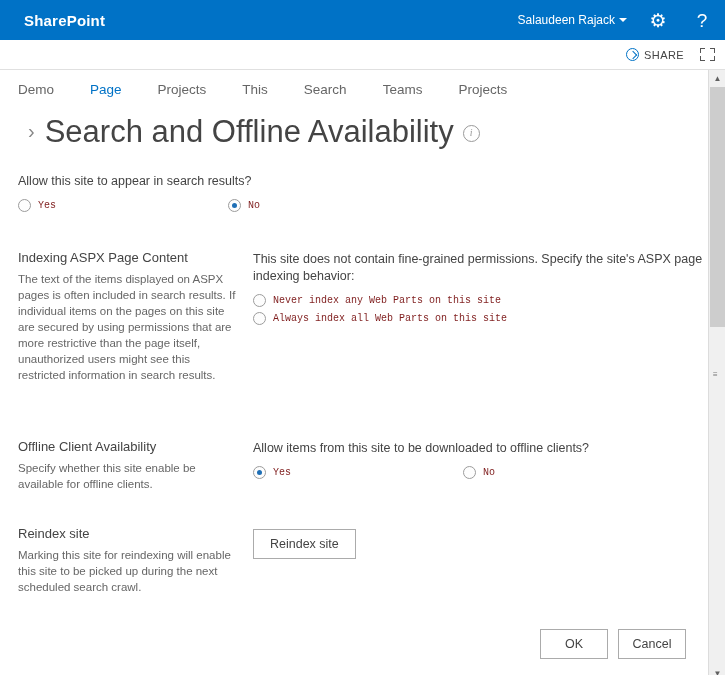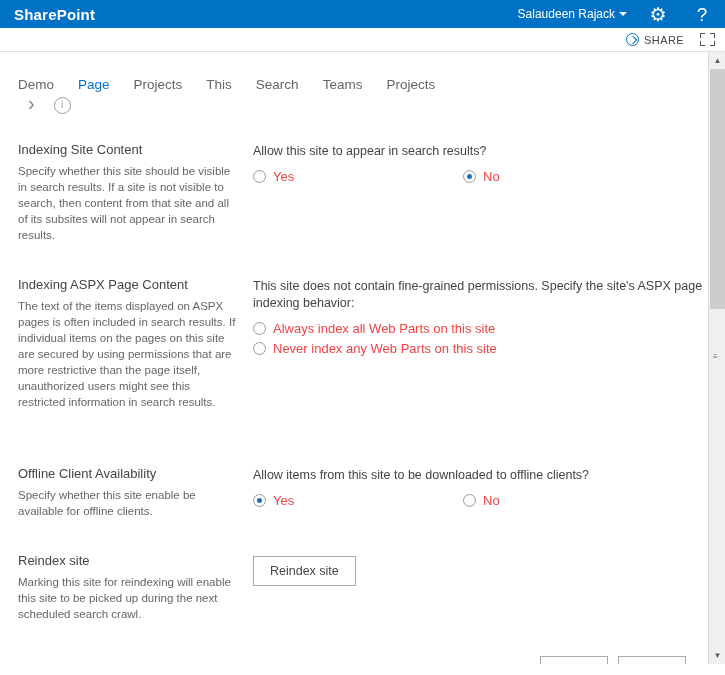--- a/index.html
+++ b/index.html
@@ -12,27 +12,27 @@
     height: 675px;
     font-family: "Liberation Sans", sans-serif;
     font-size: 13px;
     color: #444444;
     overflow: hidden;
     position: relative;
   }
 
   
   .suitebar {
-    height: 28px;
+    height: 40px;
     background: #0072c6;
     color: #ffffff;
     display: flex;
     align-items: center;
     justify-content: space-between;
-    padding: 0 8px 0 14px;
+    padding: 0 8px 0 24px;
     box-sizing: border-box;
   }
   .suitebar-left {
     font-size: 15px;
     font-weight: bold;
     letter-spacing: .2px;
   }
   .suitebar-right {
     display: flex;
     align-items: center;
@@ -61,21 +61,21 @@
     justify-content: center;
     font-size: 17px;
     color: #ffffff;
     line-height: 1;
   }
   .suite-icon.gear { font-size: 19px; }
   .suite-icon.help { font-size: 19px; font-weight: normal; }
 
   
   .cmdstrip {
-    height: 24px;
+    height: 30px;
     background: #ffffff;
     border-bottom: 1px solid #e0e0e0;
     display: flex;
     align-items: center;
     justify-content: flex-end;
     padding-right: 10px;
     gap: 16px;
     box-sizing: border-box;
   }
   .share-btn {
@@ -126,22 +126,21 @@
   }
   .page {
     padding: 0 0 0 18px;
     box-sizing: border-box;
     width: 708px;
   }
 
   
   .topnav {
     display: flex;
-    align-items: flex-end;
-    gap: 0;
+    gap: 12px;
     padding-top: 12px;
     height: 28px;
   }
   .topnav-item {
     font-size: 13.5px;
     color: #666666;
     padding: 0 16px 0 0;
     margin-right: 8px;
     white-space: nowrap;
   }
@@ -244,22 +243,23 @@
   }
   .radio.checked:after {
     content: "";
     position: absolute;
     left: 3px; top: 3px;
     width: 5px; height: 5px;
     border-radius: 50%;
     background: #1f6fb5;
   }
   .radio-label {
-    font-size: 13px;
-    color: #ef4444;
+    font-size: 10px;
+    color: #7f1d1d;
+    font-family: Liberation Mono, monospace;
   }
   .radio-stack .radio-row { margin-bottom: 5px; }
 
   .btn {
     font-size: 12.5px;
     color: #444444;
     background: #ffffff;
     border: 1px solid #ababab;
     padding: 7px 16px;
     min-width: 64px;
@@ -349,28 +349,25 @@
       <div class="topnav-item selected">Page</div>
       <div class="topnav-item">Projects</div>
       <div class="topnav-item">This</div>
       <div class="topnav-item">Search</div>
       <div class="topnav-item">Teams</div>
       <div class="topnav-item">Projects</div>
     </div>
 
     <div class="title-row">
       <span class="title-sep">›</span>
+      <span class="title-sub">Search and Offline Availability</span>
       <span class="info-icon">i</span>
     </div>
 
     <div class="section">
-      <div class="left">
-        <h3>Indexing Site Content</h3>
-        <p>Specify whether this site should be visible in search results. If a site is not visible to search, then content from that site and all of its subsites will not appear in search results.</p>
-      </div>
       <div class="right">
         <div class="prompt">Allow this site to appear in search results?</div>
         <div class="radio-row">
           <label class="radio-col">
             <span class="radio"></span>
             <span class="radio-label">Yes</span>
           </label>
           <label class="radio-col">
             <span class="radio checked"></span>
             <span class="radio-label">No</span>
@@ -383,27 +380,27 @@
       <div class="left">
         <h3>Indexing ASPX Page Content</h3>
         <p>The text of the items displayed on ASPX pages is often included in search results. If individual items on the pages on this site are secured by using permissions that are more restrictive than the page itself, unauthorized users might see this restricted information in search results.</p>
       </div>
       <div class="right">
         <div class="prompt">This site does not contain fine-grained permissions. Specify the site's ASPX page indexing behavior:</div>
         <div class="radio-stack">
           <div class="radio-row">
             <label class="radio-col" style="width:auto;">
               <span class="radio"></span>
-              <span class="radio-label">Always index all Web Parts on this site</span>
+              <span class="radio-label">Never index any Web Parts on this site</span>
             </label>
           </div>
           <div class="radio-row">
             <label class="radio-col" style="width:auto;">
               <span class="radio"></span>
-              <span class="radio-label">Never index any Web Parts on this site</span>
+              <span class="radio-label">Always index all Web Parts on this site</span>
             </label>
           </div>
         </div>
       </div>
     </div>
 
     <div class="section" style="margin-top:56px;">
       <div class="left">
         <h3>Offline Client Availability</h3>
         <p>Specify whether this site enable be available for offline clients.</p>

